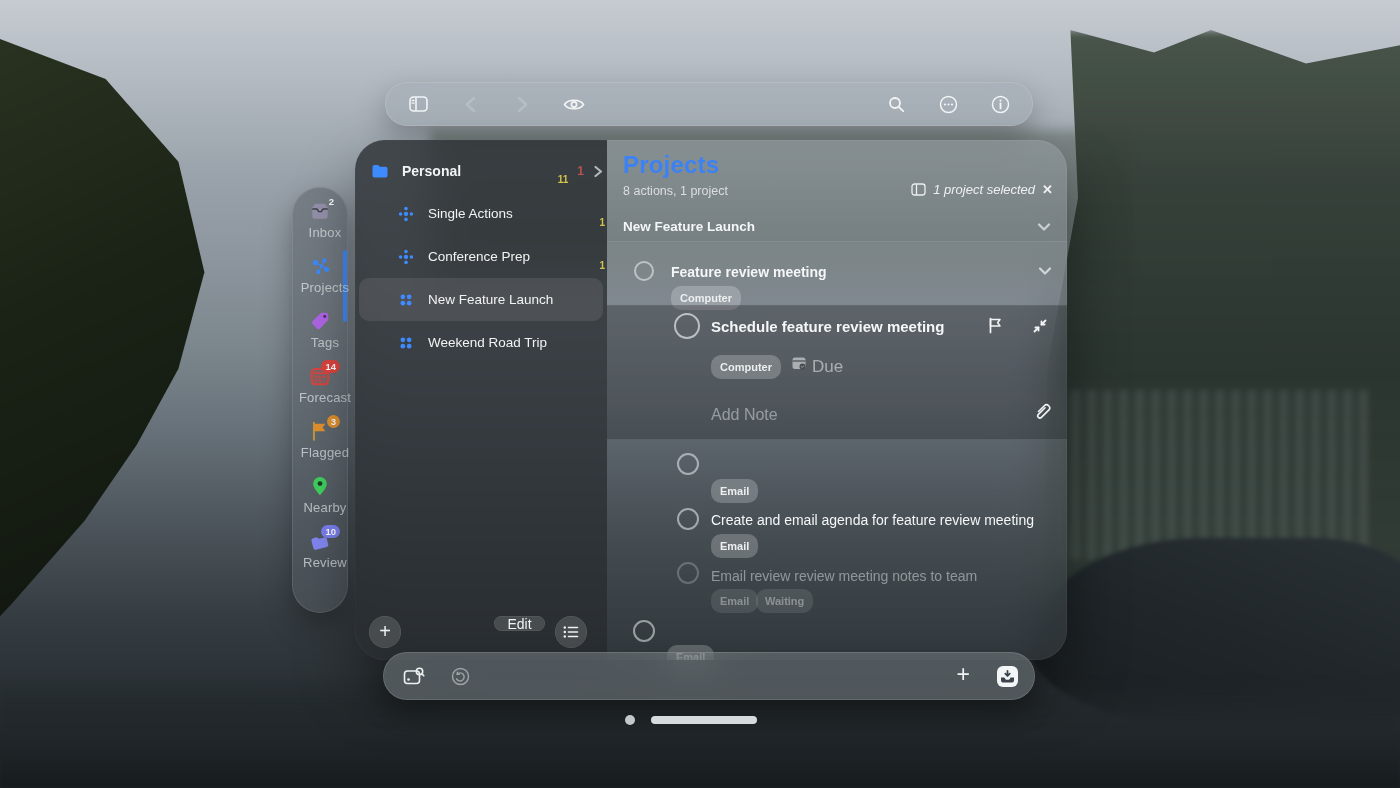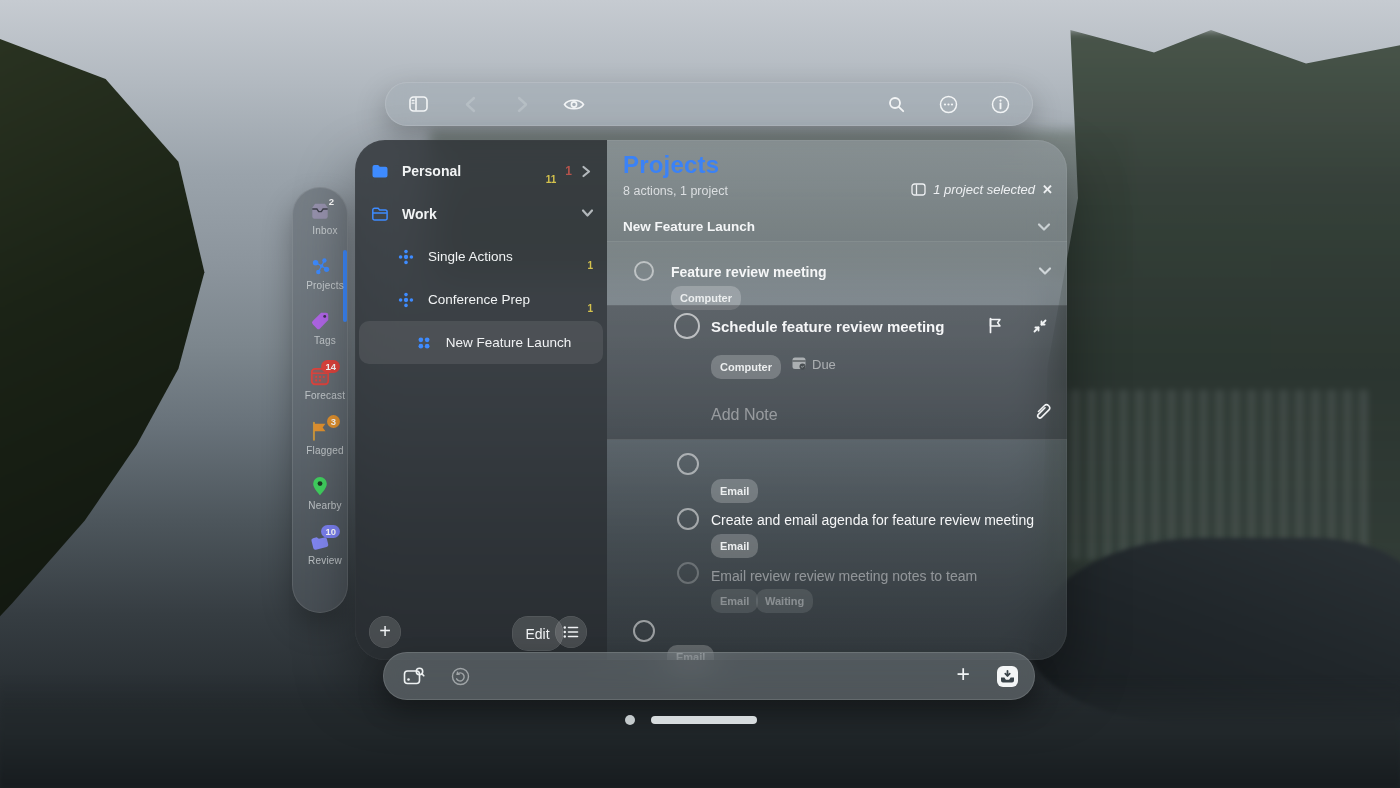--- a/index.html
+++ b/index.html
@@ -34,54 +34,54 @@
   .tb-icon { width:22px; height:22px; display:flex; align-items:center; justify-content:center; color:#f3f5f6; flex:0 0 auto; }
   .tb-icon.dim { color:rgba(240,244,246,.45); }
   .tb-spacer { flex:1; }
 
   
   .rail { position:absolute; left:292px; top:187px; width:56px; height:426px; border-radius:28px;
     background:rgba(88,94,99,.5); box-shadow:inset 0 0 0 1px rgba(255,255,255,.10), 0 14px 30px rgba(0,0,0,.3);
     padding-top:13px; display:flex; flex-direction:column; align-items:center; }
   .rail-item { position:relative; width:100%; height:55px; display:flex; flex-direction:column; align-items:center; justify-content:flex-start; }
   .rail-icon { position:relative; width:22px; height:22px; }
-  .rail-label { margin-top:3px; font-size:10px; color:rgba(232,236,238,.7); letter-spacing:.2px;margin-left:10px; }
+  .rail-label { margin-top:3px; font-size:13px; color:rgba(232,236,238,.7); letter-spacing:.2px;margin-left:10px; }
   .rail-badge { position:absolute; top:-5px; right:-9px; min-width:13px; padding:1px 4px; border-radius:8px;
     font-size:9.5px; font-weight:bold; color:#fff; text-align:center; line-height:11px; }
   .rail-badge.plain { background:none; right:-7px; }
   .rail-badge.red { background:#e0443e; }
   .rail-badge.orange { background:#e2922f; }
   .rail-badge.indigo { background:#7b80f0; }
   .rail-indicator { position:absolute; left:51px; top:63px; width:4px; height:72px; border-radius:3px; background:#3e8bff; }
 
   
   .window { position:absolute; left:355px; top:140px; width:712px; height:520px; border-radius:30px; overflow:hidden;
     display:flex; box-shadow:inset 0 0 0 1px rgba(255,255,255,.10), 0 30px 60px rgba(0,0,0,.4); }
   .win-sidebar { position:relative; width:252px; height:100%; background:rgba(40,44,47,.78); flex:0 0 auto; }
   .win-main { position:relative; flex:1; height:100%;
     background:linear-gradient(180deg, rgba(152,159,164,.55) 0%, rgba(128,136,141,.52) 22%, rgba(96,104,109,.55) 50%, rgba(66,73,77,.62) 78%, rgba(52,58,62,.66) 100%); }
 
   
   .srows { padding-top:9px; }
-  .srow { position:relative; height:43px; display:flex; align-items:center; padding:0 14px 0 16px; color:#f1f3f4;justify-content:center; }
+  .srow { position:relative; height:43px; display:flex; align-items:center; padding:0 2px 0 16px; color:#f1f3f4; }
   .srow .ic { width:18px; height:18px; margin-right:13px; flex:0 0 auto; }
   .srow.indent { padding-left:42px; }
   .srow .lbl { font-size:14px; font-weight:600; }
   .srow.indent .lbl { font-size:13.5px; font-weight:400; }
   .srow .right { margin-left:auto; display:flex; align-items:center; gap:9px; }
   .cnt-y { color:#d4c24d; font-size:10px; font-weight:bold;margin-top:17px; }
   .cnt-r { color:#e05b50; font-size:12px; font-weight:bold; opacity:.75; }
   .srow-chev { color:rgba(220,226,230,.75); width:12px; height:12px; }
   .srow.selected { background:rgba(255,255,255,.09); border-radius:10px; margin:0 4px; padding-left:38px; }
 
   .sb-footer { position:absolute; left:0; right:0; bottom:12px; height:32px; }
   .fab { position:absolute; width:32px; height:32px; border-radius:50%; background:rgba(255,255,255,.14);
     display:flex; align-items:center; justify-content:center; color:#f0f2f4; box-shadow:inset 0 0 0 .5px rgba(255,255,255,.12); }
   .fab-add { left:14px; font-size:20px; font-weight:400; line-height:1; padding-bottom:2px; }
-  .btn-edit { position:absolute; left:157px; width:51px; height:35px; border-radius:16px; background:rgba(255,255,255,.14);
+  .btn-edit { position:absolute; left:139px; width:51px; height:15px; border-radius:16px; background:rgba(255,255,255,.14);
     display:flex; align-items:center; justify-content:center; color:#f0f2f4; font-size:14px; box-shadow:inset 0 0 0 .5px rgba(255,255,255,.12); }
   .fab-list { left:200px; }
 
   
   .page-title { position:absolute; left:16px; top:11px; font-size:24px; font-weight:700; color:#3b82f6; letter-spacing:.2px; }
   .page-sub { position:absolute; left:16px; top:44px; font-size:12.5px; color:#dcdfe1; }
   .sel-status { position:absolute; right:14px; top:42px; display:flex; align-items:center; gap:7px; color:#eef0f2; }
   .sel-status .txt { font-size:13px; font-style:italic; }
   .sel-status .x { font-size:13px; font-weight:700; font-style:normal; line-height:1; }
   .group-row { position:absolute; left:0; right:0; top:72px; height:30px; display:flex; align-items:center; padding:0 16px;
@@ -91,21 +91,21 @@
 
   
   .circle { position:absolute; border-radius:50%; border:2px solid rgba(255,255,255,.5); }
   .t-title { position:absolute; font-size:14px; color:#f5f6f7; font-weight:500; white-space:nowrap; }
   .pill { position:absolute; height:17px; padding:12px 9px; border-radius:10px; background:rgba(255,255,255,.22);
     color:#eceeef; font-size:11px; font-weight:600; display:flex; align-items:center; white-space:nowrap; }
   .task0-band { position:absolute; left:0; right:0; top:102px; height:63px; background:rgba(255,255,255,.04); }
   .sel-block { position:absolute; left:0; right:0; top:165px; height:135px; background:rgba(25,28,30,.30);
     border-top:1px solid rgba(255,255,255,.05); border-bottom:1px solid rgba(255,255,255,.10); }
   .dim { opacity:.45; }
-  .due-lbl { position:absolute; font-size:13px; color:rgba(255,255,255,.5); }
+  .due-lbl { position:absolute; font-size:17px; color:rgba(255,255,255,.5); }
   .note-ph { position:absolute; font-size:16px; color:rgba(255,255,255,.42); }
   .act-icon { position:absolute; color:#f2f4f5; }
 
   
   .bottombar { position:absolute; left:383px; top:652px; width:652px; height:48px; border-radius:24px;
     background:rgba(148,158,163,.42); box-shadow:inset 0 0 0 1px rgba(255,255,255,.12), 0 12px 26px rgba(0,0,0,.3);
     display:flex; align-items:center; padding:0 16px 0 20px; gap:26px; }
   .bb-icon { color:#eef1f2; display:flex; align-items:center; justify-content:center; }
   .bb-plus { margin-left:auto; font-size:23px; font-weight:400; color:#f0f3f4; line-height:1; padding-bottom:3px; }
 
@@ -286,36 +286,20 @@
           <span class="cnt-y">11</span>
           <span class="cnt-r">1</span>
           <span class="srow-chev">
             <svg width="10" height="13" viewBox="0 0 10 13">
                 <polyline points="2.5,2 8,6.5 2.5,11" fill="none" stroke="currentColor" stroke-width="2.2" stroke-linecap="round" stroke-linejoin="round"></polyline>
               </svg>
           </span>
         </span>
       </div>
 
-      <div class="srow">
-        <span class="ic">
-          <svg width="18" height="18" viewBox="0 0 18 18">
-              <path d="M1.8 5 a1.8 1.8 0 0 1 1.8 -1.8 h3.5 l1.6 1.7 h5.6 a1.8 1.8 0 0 1 1.8 1.8 v6.6 a1.8 1.8 0 0 1 -1.8 1.8 H3.6 a1.8 1.8 0 0 1 -1.8 -1.8 Z" fill="none" stroke="#3e8bff" stroke-width="1.5"></path>
-              <line x1="2" y1="8" x2="16" y2="8" stroke="#3e8bff" stroke-width="1.3"></line>
-            </svg>
-        </span>
-        <span class="lbl">Work</span>
-        <span class="right">
-          <span class="srow-chev">
-            <svg width="13" height="10" viewBox="0 0 13 10">
-                <polyline points="2,2.5 6.5,7.5 11,2.5" fill="none" stroke="currentColor" stroke-width="2.2" stroke-linecap="round" stroke-linejoin="round"></polyline>
-              </svg>
-          </span>
-        </span>
-      </div>
 
       <div class="srow indent">
         <span class="ic">
           <svg width="18" height="18" viewBox="0 0 20 20">
               <g fill="#3e8bff">
                 <circle cx="10" cy="4" r="2"></circle>
                 <circle cx="4" cy="10" r="2"></circle>
                 <circle cx="16" cy="10" r="2"></circle>
                 <circle cx="10" cy="16" r="2"></circle>
                 <circle cx="10" cy="10" r="2.4"></circle>
@@ -353,20 +337,33 @@
                 <circle cx="6.5" cy="6.5" r="2.6"></circle>
                 <circle cx="13.5" cy="6.5" r="2.6"></circle>
                 <circle cx="6.5" cy="13.5" r="2.6"></circle>
                 <circle cx="13.5" cy="13.5" r="2.6"></circle>
               </g>
             </svg>
         </span>
         <span class="lbl">New Feature Launch</span>
       </div>
 
+      <div class="srow indent">
+        <span class="ic">
+          <svg width="18" height="18" viewBox="0 0 20 20">
+              <g fill="#3e8bff">
+                <circle cx="6.5" cy="6.5" r="2.6"></circle>
+                <circle cx="13.5" cy="6.5" r="2.6"></circle>
+                <circle cx="6.5" cy="13.5" r="2.6"></circle>
+                <circle cx="13.5" cy="13.5" r="2.6"></circle>
+              </g>
+            </svg>
+        </span>
+        <span class="lbl">Weekend Road Trip</span>
+      </div>
     </div>
 
     <div class="sb-footer">
       <span class="fab fab-add">+</span>
       <span class="btn-edit">Edit</span>
       <span class="fab fab-list">
         <svg width="16" height="14" viewBox="0 0 16 14">
             <g stroke="#f0f2f4" stroke-width="1.6" stroke-linecap="round">
               <line x1="5.5" y1="2.5" x2="14.5" y2="2.5"></line>
               <line x1="5.5" y1="7" x2="14.5" y2="7"></line>

